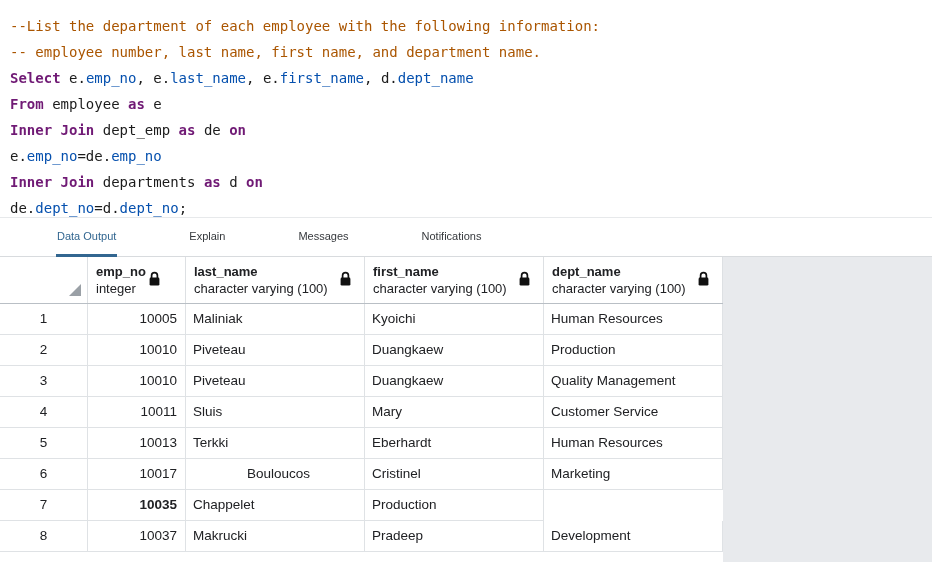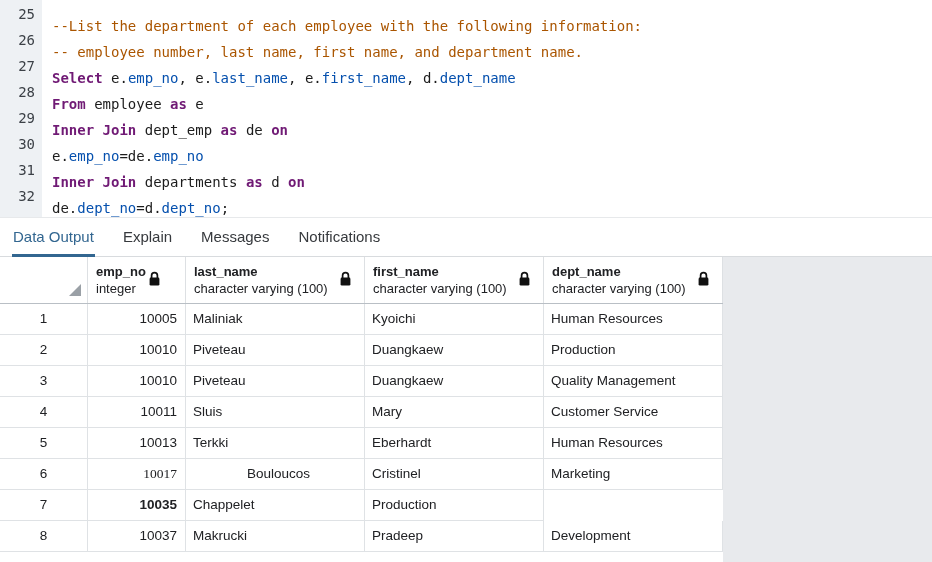--- a/index.html
+++ b/index.html
@@ -32,22 +32,22 @@
 
   
   .tab-bar {
     height: 39px; display: flex; align-items: stretch;
     padding-left: 12px; border-bottom: 1px solid #d8dbde;
     background: #fff;
   }
   .tab {
     display: flex; align-items: center;
     margin-right: 27px; padding: 0 1px;
-    font-size: 15px; color: #36393d; cursor: pointer;
-    border-bottom: 3px solid transparent; margin-bottom: -1px;
+    font-size: 11px; color: #36393d; cursor: pointer;
+    border-bottom: 3px solid transparent; margin-bottom: -1px; margin-left: 44px;
   }
   .tab.active { color: #326690; border-bottom-color: #326690; }
 
   
   .grid-area { display: flex; align-items: stretch; height: 266px; height: calc(562px - 218px - 39px); }
   .grid-table { width: 723px; flex: none; background: #fff; }
   .grid-empty { flex: 1; background: #e8eaed; }
 
   .grid-header { display: flex; height: 47px; border-bottom: 1px solid #b9bfc5; background: #fff; }
   .hdr-cell {
@@ -74,30 +74,20 @@
   .cell.rownum { text-align: center; }
   .cell.num    { text-align: right; padding-right: 8px; }
   .cell.txt    { text-align: left; padding-left: 7px; }
 </style>
 </head>
 <body>
 
 <div class="app">
 
   <div class="editor">
-    <div class="gutter" id="gutter">
-        <div>25</div>
-        <div>26</div>
-        <div>27</div>
-        <div>28</div>
-        <div>29</div>
-        <div>30</div>
-        <div>31</div>
-        <div>32</div>
-      </div>
     <div class="code" id="code">
         <div class="code-line"><span class="tok-comment">--List the department of each employee with the following information:</span></div>
         <div class="code-line"><span class="tok-comment">-- employee number, last name, first name, and department name.</span></div>
         <div class="code-line"><span class="tok-keyword">Select</span><span class="tok-plain"> e.</span><span class="tok-ident">emp_no</span><span class="tok-plain">, e.</span><span class="tok-ident">last_name</span><span class="tok-plain">, e.</span><span class="tok-ident">first_name</span><span class="tok-plain">, d.</span><span class="tok-ident">dept_name</span></div>
         <div class="code-line"><span class="tok-keyword">From</span><span class="tok-plain"> employee </span><span class="tok-keyword">as</span><span class="tok-plain"> e</span></div>
         <div class="code-line"><span class="tok-keyword">Inner Join</span><span class="tok-plain"> dept_emp </span><span class="tok-keyword">as</span><span class="tok-plain"> de </span><span class="tok-keyword">on</span></div>
         <div class="code-line"><span class="tok-plain">e.</span><span class="tok-ident">emp_no</span><span class="tok-plain">=de.</span><span class="tok-ident">emp_no</span></div>
         <div class="code-line"><span class="tok-keyword">Inner Join</span><span class="tok-plain"> departments </span><span class="tok-keyword">as</span><span class="tok-plain"> d </span><span class="tok-keyword">on</span></div>
         <div class="code-line"><span class="tok-plain">de.</span><span class="tok-ident">dept_no</span><span class="tok-plain">=d.</span><span class="tok-ident">dept_no</span><span class="tok-plain">;</span></div>
       </div>
@@ -180,21 +170,21 @@
           </div>
           <div class="grid-row">
             <div class="cell rownum" style="width: 88px;">5</div>
             <div class="cell num" style="width: 98px;">10013</div>
             <div class="cell txt" style="width: 179px;">Terkki</div>
             <div class="cell txt" style="width: 179px;">Eberhardt</div>
             <div class="cell txt" style="width: 179px;">Human Resources</div>
           </div>
           <div class="grid-row">
             <div class="cell rownum" style="width: 88px;">6</div>
-            <div class="cell num" style="width: 98px; font-family: Liberation Serif, serif;">10017</div>
+            <div class="cell num" style="width: 98px;">10017</div>
             <div class="cell txt" style="width: 179px; text-align: center;">Bouloucos</div>
             <div class="cell txt" style="width: 179px;">Cristinel</div>
             <div class="cell txt" style="width: 179px;">Marketing</div>
           </div>
           <div class="grid-row">
             <div class="cell rownum" style="width: 88px;">7</div>
             <div class="cell num" style="width: 98px; font-weight: bold;">10035</div>
             <div class="cell txt" style="width: 179px;">Chappelet</div>
             <div class="cell txt" style="width: 179px;">Production</div>
           </div>

